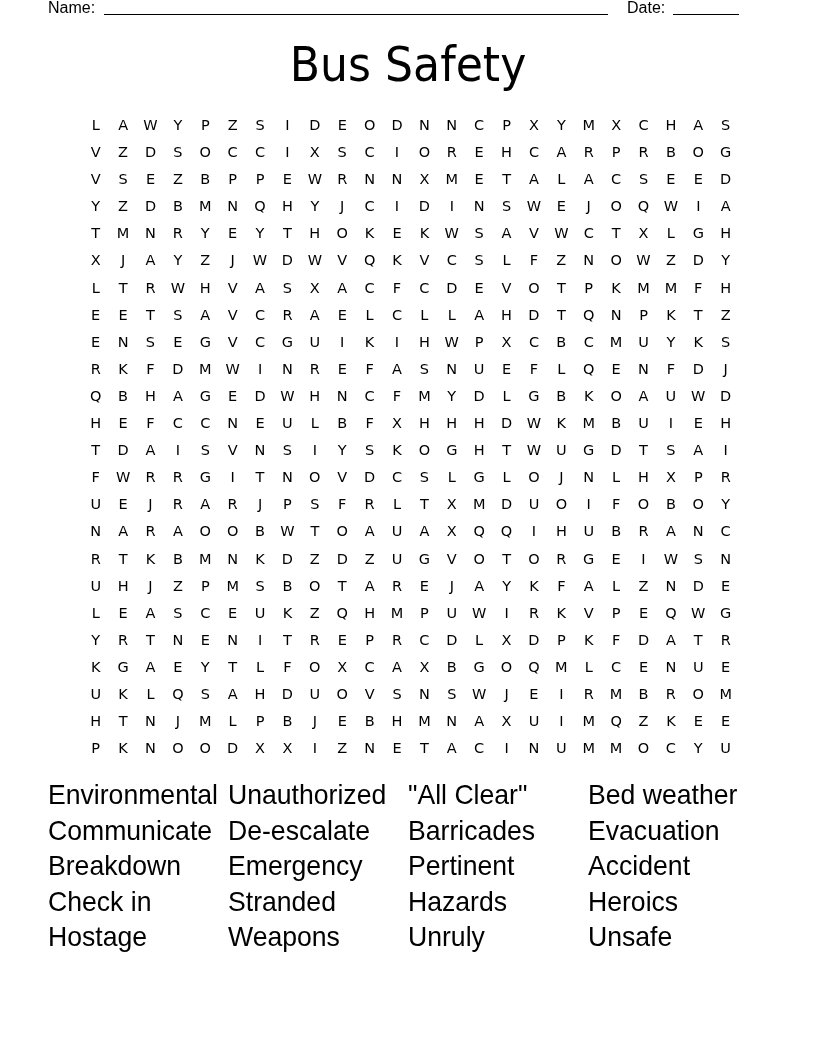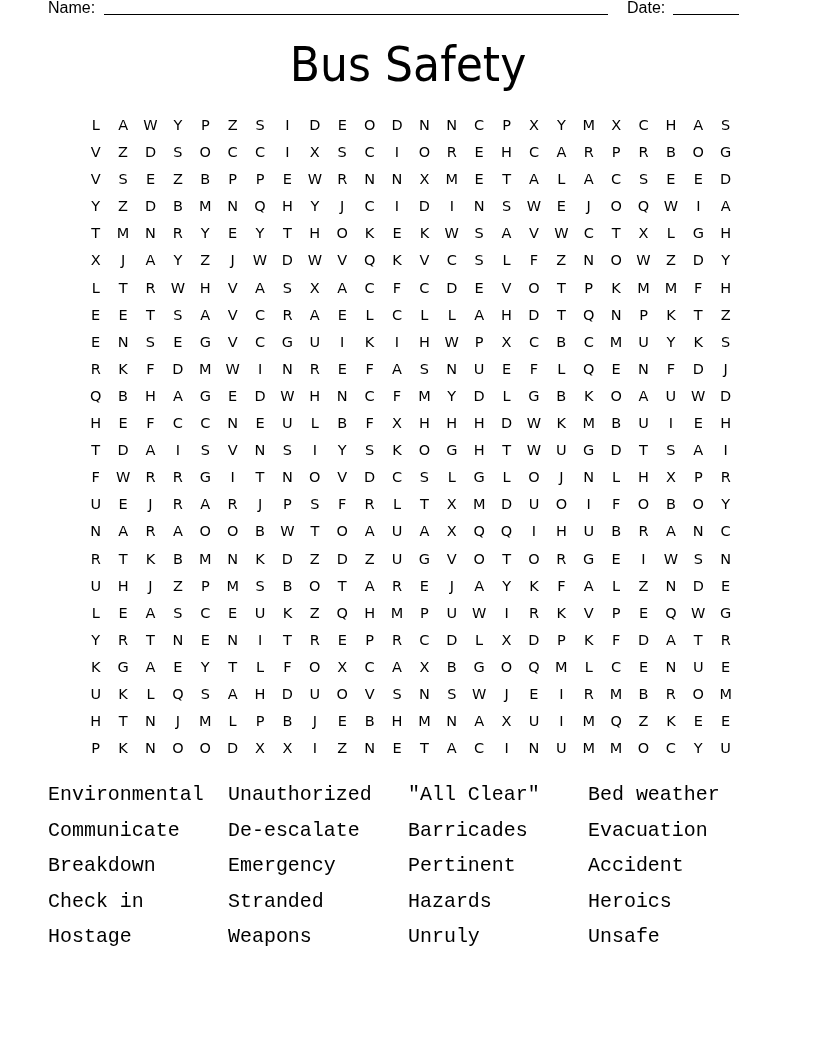--- a/index.html
+++ b/index.html
@@ -20,21 +20,21 @@
   .grid { position: absolute; top: 114px; left: 82px; }
   .grid-row { display: flex; height: 27.1px; }
   .cell {
     width: 27.4px; text-align: center;
     font-family: "DejaVu Sans", sans-serif; font-size: 14.5px; line-height: 22px;
   }
   .words {
     position: absolute; top: 780px; left: 48px;
     display: grid; grid-template-columns: 180px 180px 180px 180px;
     grid-auto-rows: 35.6px;
-    font-family: Liberation Mono, monospace; font-size: 21px; line-height: 30px;
+    font-family: Liberation Sans, sans-serif; font-size: 28px; line-height: 30px;
   }
   .word { white-space: nowrap; transform: scaleX(0.95); transform-origin: left; }
 </style>
 </head>
 <body>
 
 <div class="header-row">
   <span class="name-label">Name:</span>
   <span class="name-line"></span>
   <span class="date-label">Date:</span>

